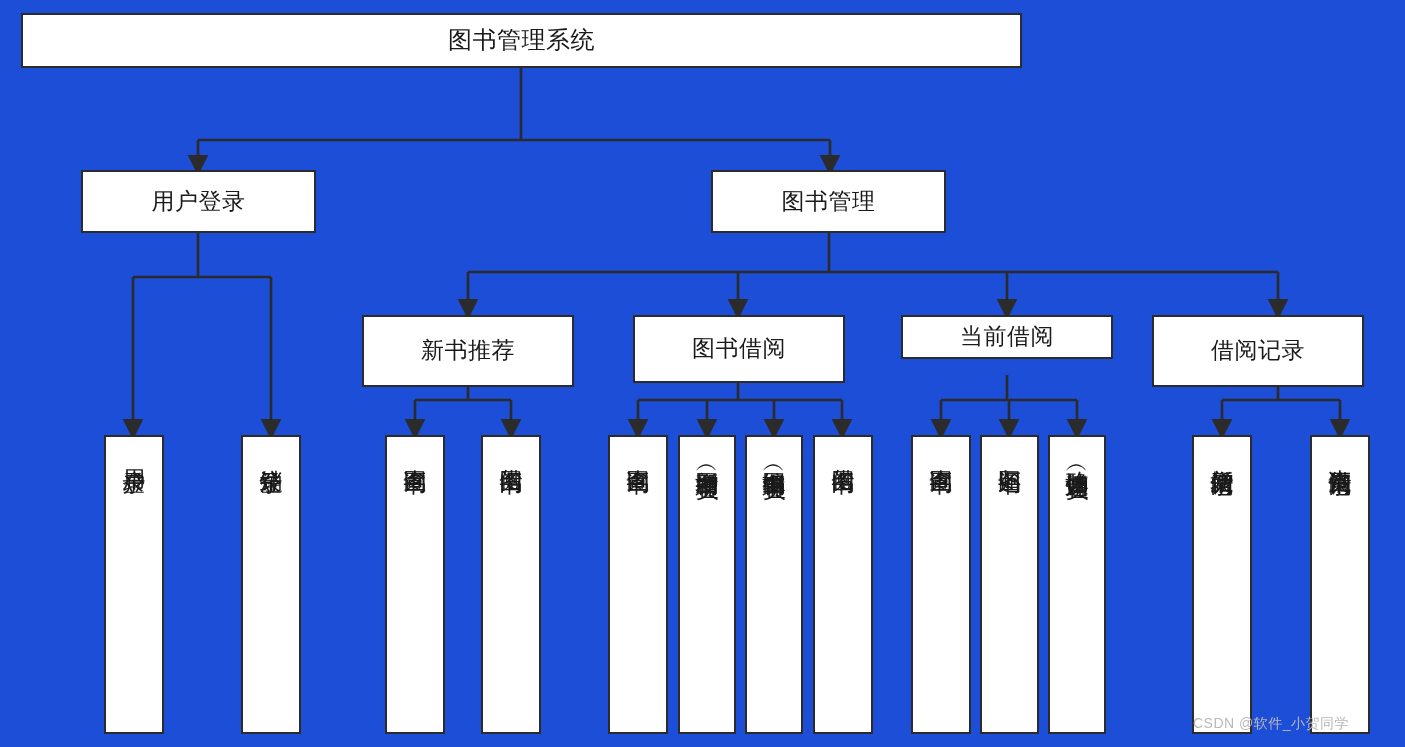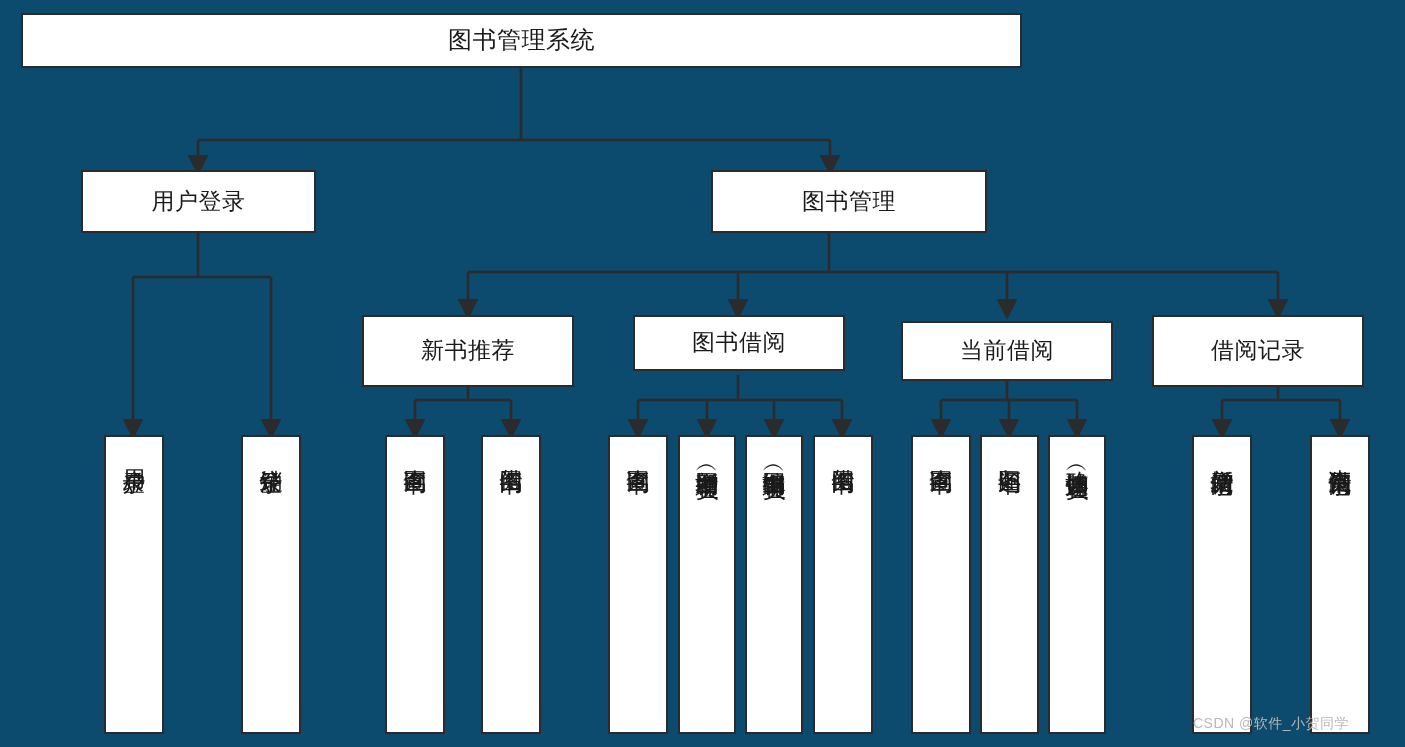--- a/index.html
+++ b/index.html
@@ -7,21 +7,21 @@
     padding: 0;
     background: #ffffff;
   }
   body {
     font-family: "Liberation Sans", "DejaVu Sans", sans-serif;
   }
   #canvas {
     position: relative;
     width: 1405px;
     height: 747px;
-    background: #0c4a6e;
+    background: #1d4ed8;
     overflow: hidden;
   }
   #wires {
     position: absolute;
     left: 0;
     top: 0;
     width: 1405px;
     height: 747px;
   }
   .node {
@@ -128,31 +128,31 @@
     </g>
   </svg>
 
   <div class="node root h-node" style="left:21px; top:13px; width:1001px; height:55px;">
     <span class="node-label">图书管理系统</span>
   </div>
 
   <div class="node h-node" style="left:81px; top:170px; width:235px; height:63px;">
     <span class="node-label">用户登录</span>
   </div>
-  <div class="node h-node" style="left:711px; top:170px; width:276px; height:63px;justify-content:center;">
+  <div class="node h-node" style="left:711px; top:170px; width:235px; height:63px;justify-content:center;">
     <span class="node-label">图书管理</span>
   </div>
 
   <div class="node h-node" style="left:362px; top:315px; width:212px; height:72px;">
     <span class="node-label">新书推荐</span>
   </div>
-  <div class="node h-node" style="left:633px; top:315px; width:212px; height:56px;">
+  <div class="node h-node" style="left:633px; top:315px; width:212px; height:68px;">
     <span class="node-label">图书借阅</span>
   </div>
-  <div class="node h-node" style="left:901px; top:315px; width:212px; height:60px;margin-top:6px;">
+  <div class="node h-node" style="left:901px; top:315px; width:212px; height:44px;">
     <span class="node-label">当前借阅</span>
   </div>
   <div class="node h-node" style="left:1152px; top:315px; width:212px; height:72px;justify-content:center;">
     <span class="node-label">借阅记录</span>
   </div>
 
   <div class="node v-node" style="left:104px; top:435px; width:60px; height:299px;">
     <span class="node-label">用户登录</span>
   </div>
   <div class="node v-node" style="left:241px; top:435px; width:60px; height:299px;">

